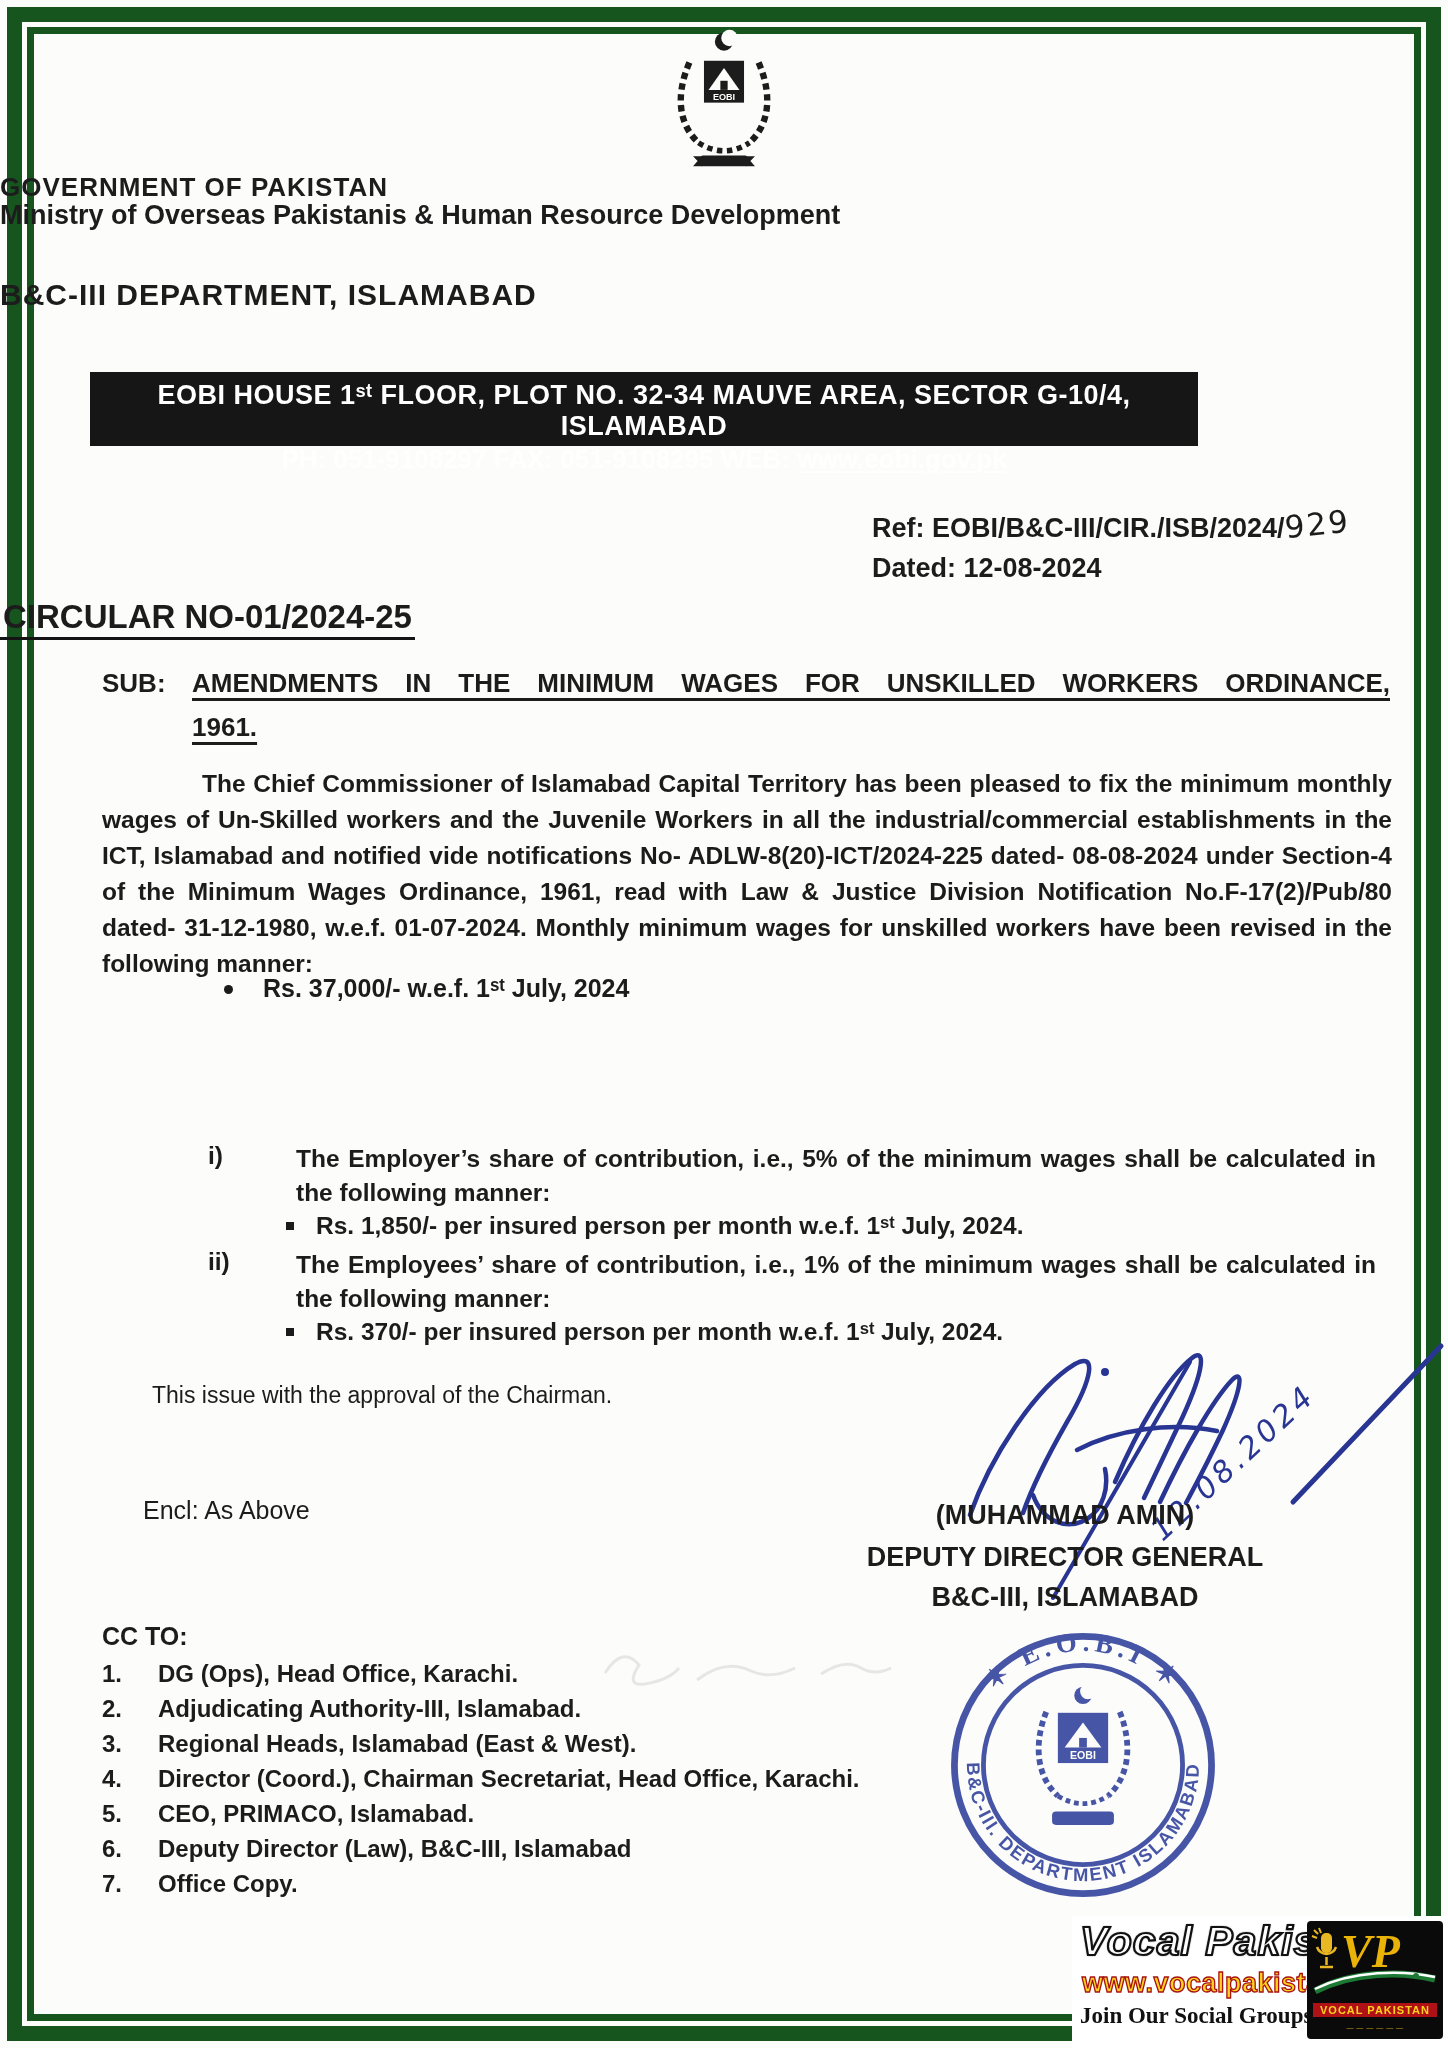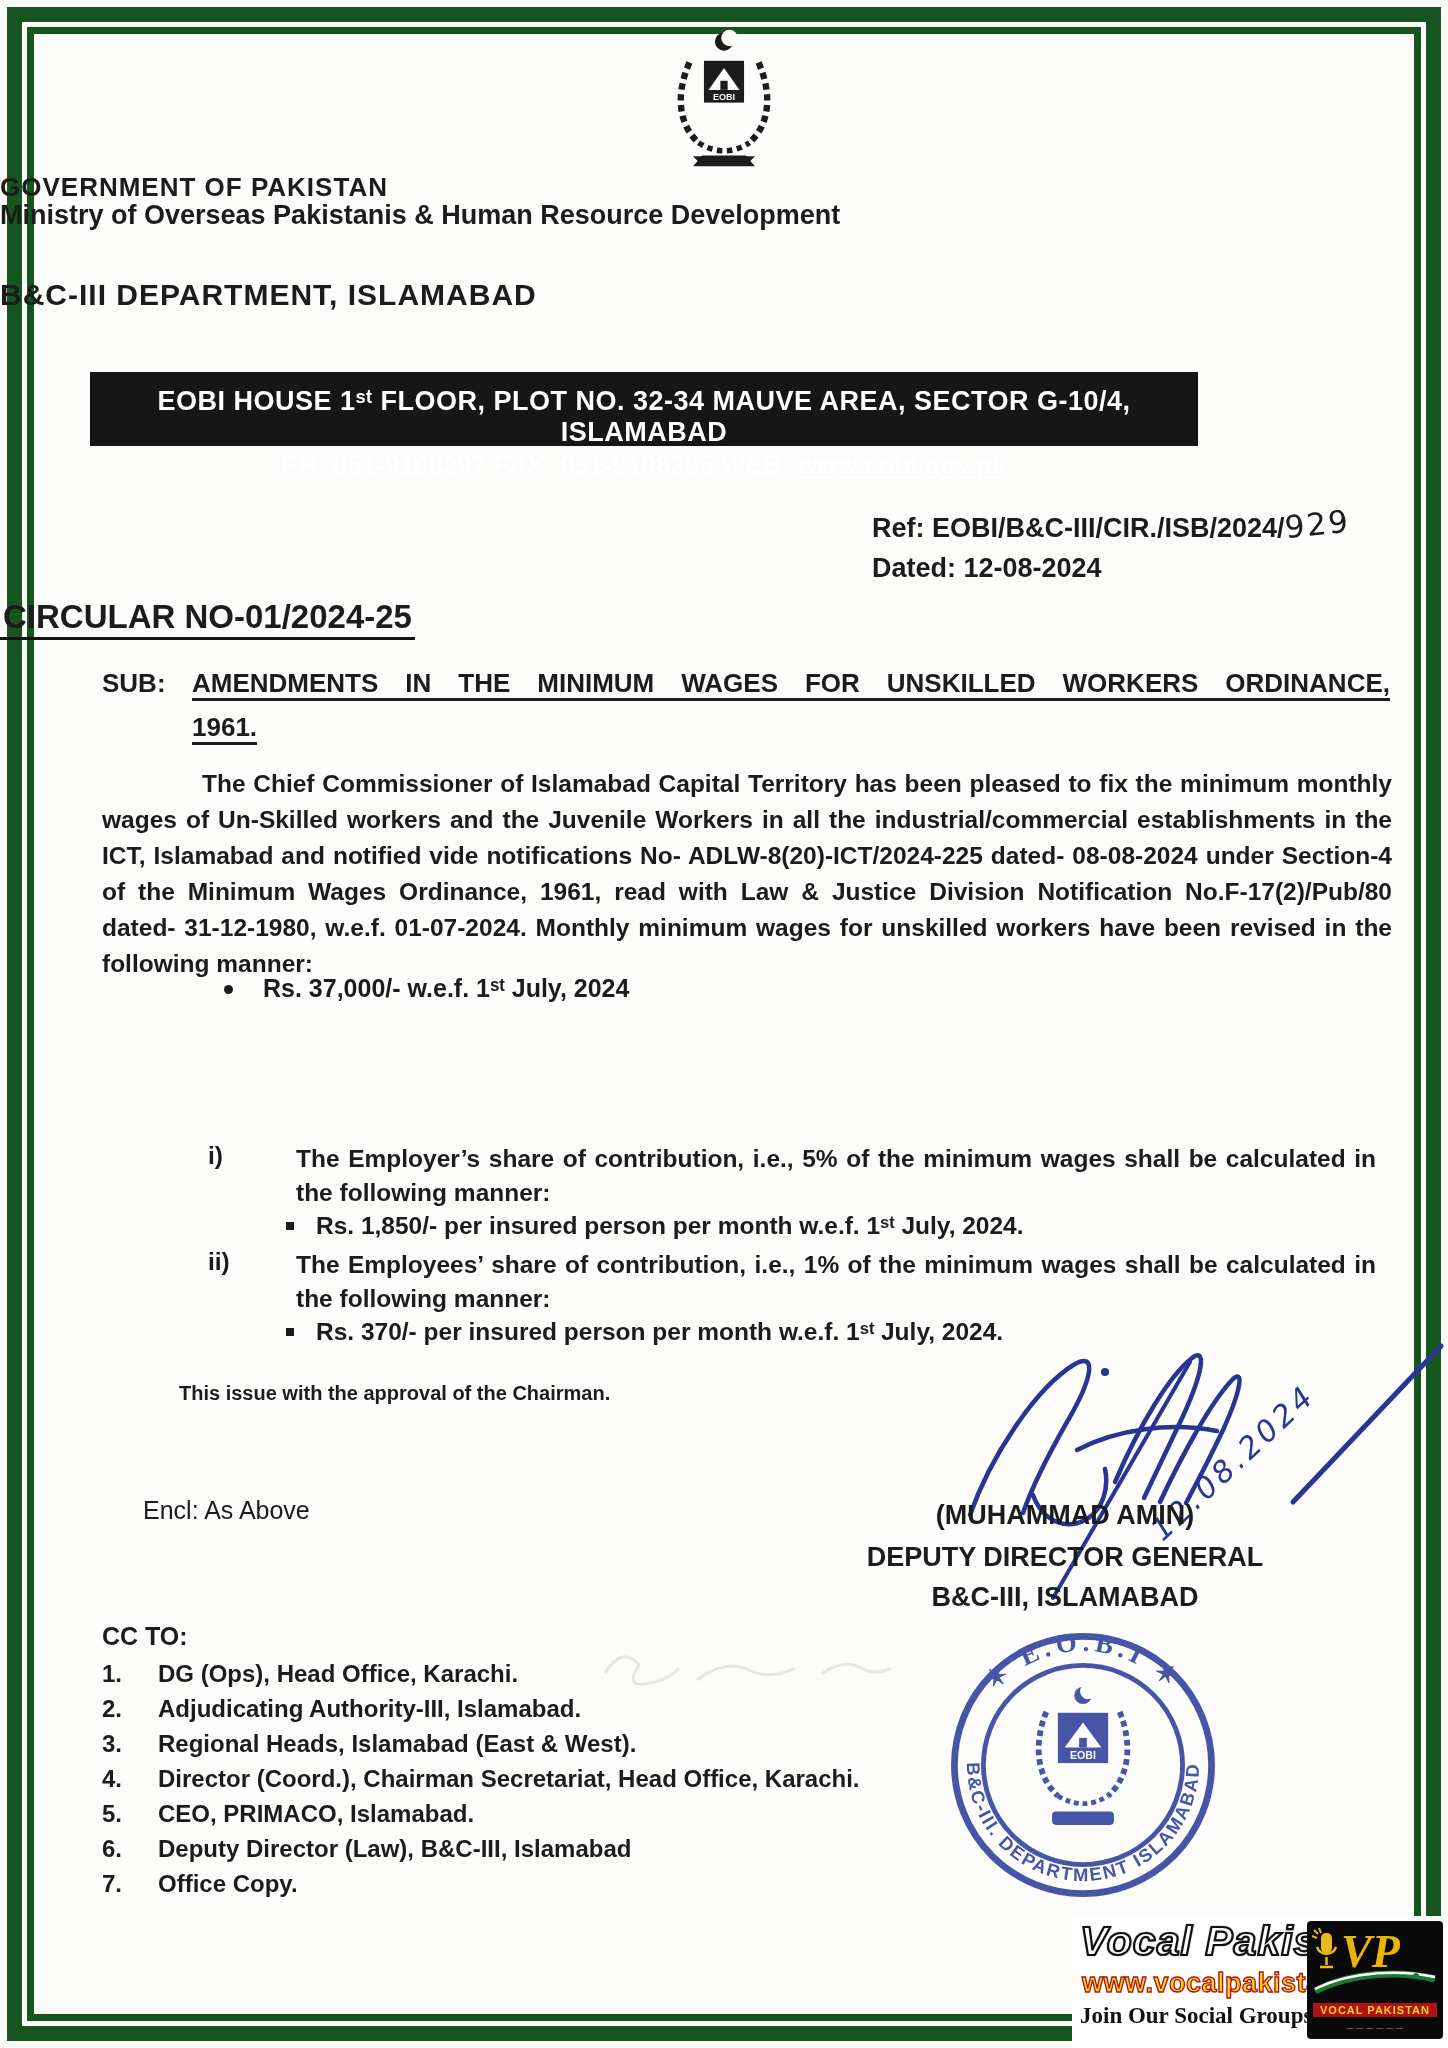--- a/index.html
+++ b/index.html
@@ -9,21 +9,21 @@
   .ctr{left:0;width:1448px;}
   
   .frame-outer{position:absolute;top:7px;left:7px;right:7px;bottom:7px;border:15px solid #17551f;pointer-events:none;}
   .frame-inner{position:absolute;top:27px;left:27px;right:27px;bottom:27px;border:7px solid #17551f;pointer-events:none;}
   
   .govt{font-size:26px;font-weight:700;letter-spacing:1px;}
   .ministry{font-size:27px;font-weight:700;}
   .institution{font-family:"Liberation Serif","DejaVu Serif",serif;font-size:43px;font-weight:700;letter-spacing:2px;}
   .dept{font-size:30px;font-weight:700;letter-spacing:1px;}
   .banner{left:90px;top:372px;width:1108px;height:74px;background:#161616;color:#fff;text-align:center;
-          padding-top:14px;box-sizing:border-box;}
+          padding-top:8px;box-sizing:border-box;}
   .banner .l1{font-size:27px;font-weight:700;letter-spacing:.5px;}
   .banner .l2{font-size:26px;font-weight:700;margin-top:2px;}
   .banner .weblink{text-decoration:underline;text-underline-offset:3px;}
   
   .refblk{left:872px;top:506px;font-size:27px;font-weight:600;line-height:40px;}
   .hand-num{display:inline-block;font-family:"DejaVu Sans",sans-serif;font-size:31px;font-weight:400;
             transform:rotate(-6deg) translateY(-2px);letter-spacing:2px;}
   
   .title{top:598px;font-size:33px;font-weight:700;}
   .title span{border-bottom:3px solid #141414;padding:0 3px 2px;}
@@ -33,21 +33,21 @@
   .u{text-decoration:underline;text-decoration-thickness:2.5px;text-underline-offset:6px;}
   
   .para{left:102px;width:1290px;font-size:24.5px;font-weight:600;line-height:36px;text-align:justify;color:#1b1b1b;}
   .indent{text-indent:100px;}
   .wage{left:224px;top:974px;font-size:25px;font-weight:700;}
   .dot{display:inline-block;width:9px;height:9px;border-radius:50%;background:#1b1b1b;vertical-align:3px;margin-right:30px;}
   .numcol{left:208px;font-size:24.5px;font-weight:600;}
   .itemtext{left:296px;width:1080px;font-size:24.5px;font-weight:600;line-height:34px;text-align:justify;}
   .sq{display:inline-block;width:8px;height:8px;background:#1b1b1b;vertical-align:4px;margin-right:22px;}
   .subbullet{left:286px;font-size:24.5px;font-weight:600;}
-  .approval{left:152px;top:1382px;font-size:20px;font-weight:700;margin-left:27px;}
+  .approval{left:152px;top:1382px;font-size:23px;font-weight:400;}
   .encl{left:102px;top:1496px;font-size:25px;font-weight:400;margin-left:41px;}
   
   .sigline{left:800px;width:530px;text-align:center;font-size:27px;font-weight:700;}
   
   .cclabel{left:102px;top:1622px;font-size:25px;font-weight:700;}
   .ccrow{left:102px;width:820px;font-size:24px;font-weight:600;display:flex;}
   .ccnum{width:56px;flex:none;}
   
   .wm{left:1072px;top:1916px;width:376px;height:132px;background:#fff;}
   .wm-brand{position:absolute;left:8px;top:2px;font-size:41px;font-weight:700;font-style:italic;color:#fff;

